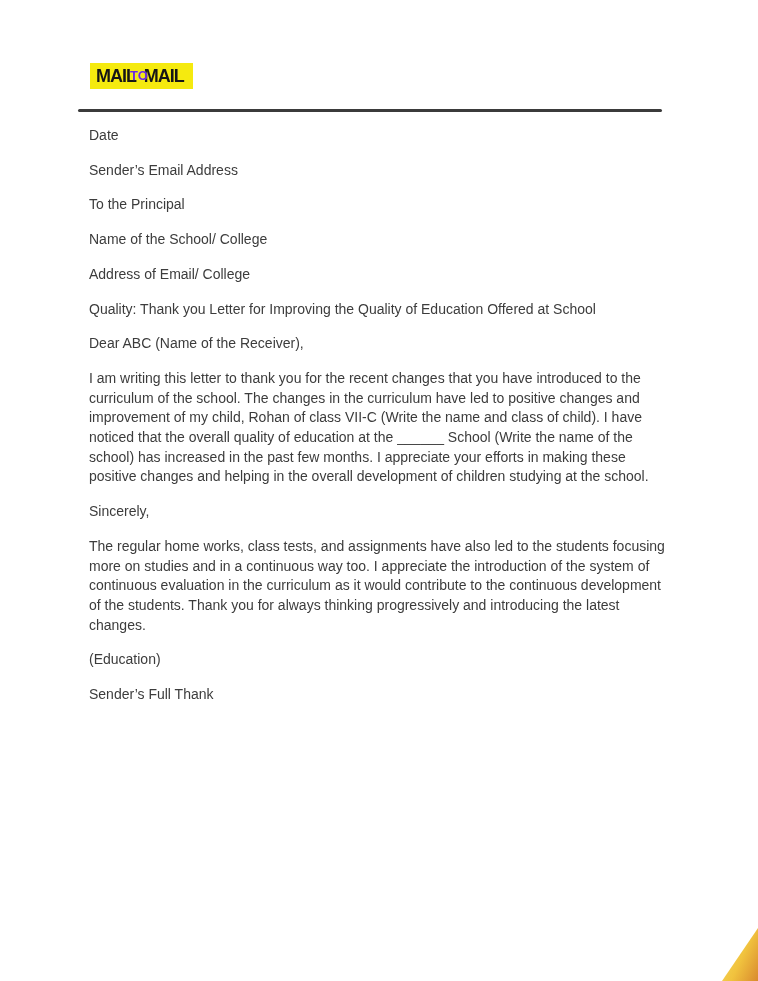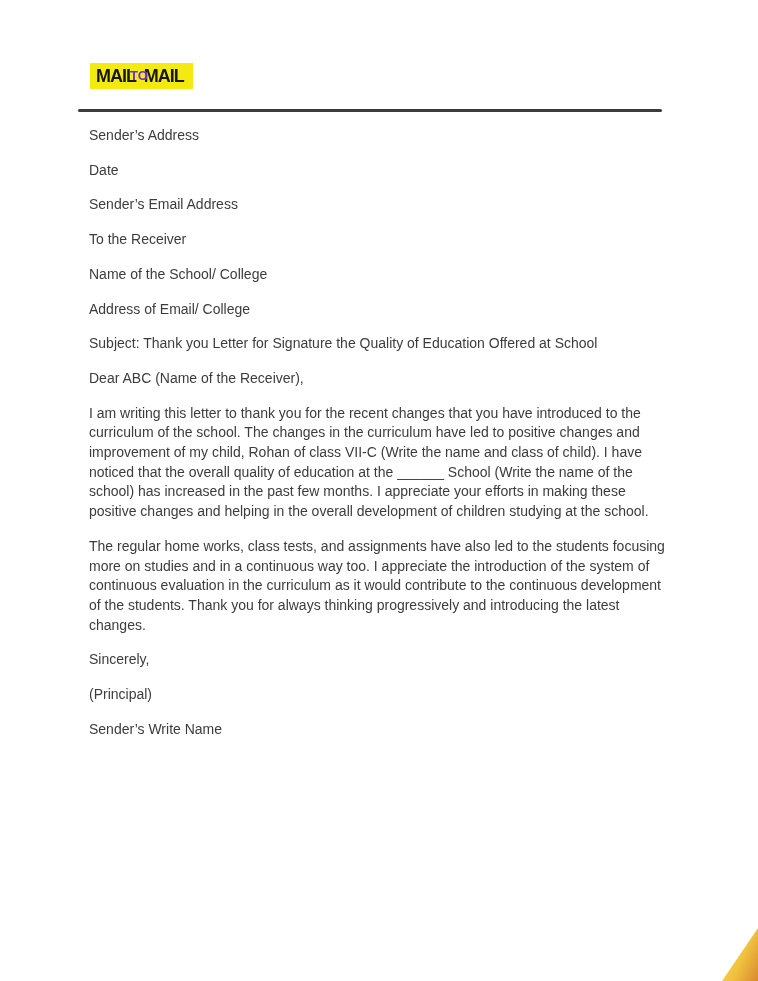--- a/index.html
+++ b/index.html
@@ -87,30 +87,29 @@
   <header>
     <div class="logo">
       <span class="logo-word">MAIL</span>
       <span class="logo-to">TO</span>
       <span class="logo-word">MAIL</span>
     </div>
     <div class="divider"></div>
   </header>
 
   <main class="letter">
-    <p>Sender’s Address</p>
     <p>Date</p>
     <p>Sender’s Email Address</p>
-    <p>To the Receiver</p>
+    <p>To the Principal</p>
     <p>Name of the School/ College</p>
     <p>Address of Email/ College</p>
-    <p>Subject: Thank you Letter for Signature the Quality of Education Offered at School</p>
+    <p>Quality: Thank you Letter for Improving the Quality of Education Offered at School</p>
     <p>Dear ABC (Name of the Receiver),</p>
     <p>I am writing this letter to thank you for the recent changes that you have introduced to the curriculum of the school. The changes in the curriculum have led to positive changes and improvement of my child, Rohan of class VII-C (Write the name and class of child). I have noticed that the overall quality of education at the ______ School (Write the name of the school) has increased in the past few months. I appreciate your efforts in making these positive changes and helping in the overall development of children studying at the school.</p>
+    <p>Sincerely,</p>
     <p>The regular home works, class tests, and assignments have also led to the students focusing more on studies and in a continuous way too. I appreciate the introduction of the system of continuous evaluation in the curriculum as it would contribute to the continuous development of the students. Thank you for always thinking progressively and introducing the latest changes.</p>
-    <p>Sincerely,</p>
-    <p>(Principal)</p>
-    <p>Sender’s Write Name</p>
+    <p>(Education)</p>
+    <p>Sender’s Full Thank</p>
   </main>
 
   <div class="corner-ribbon"></div>
 
 </div>
 
 </body></html>

